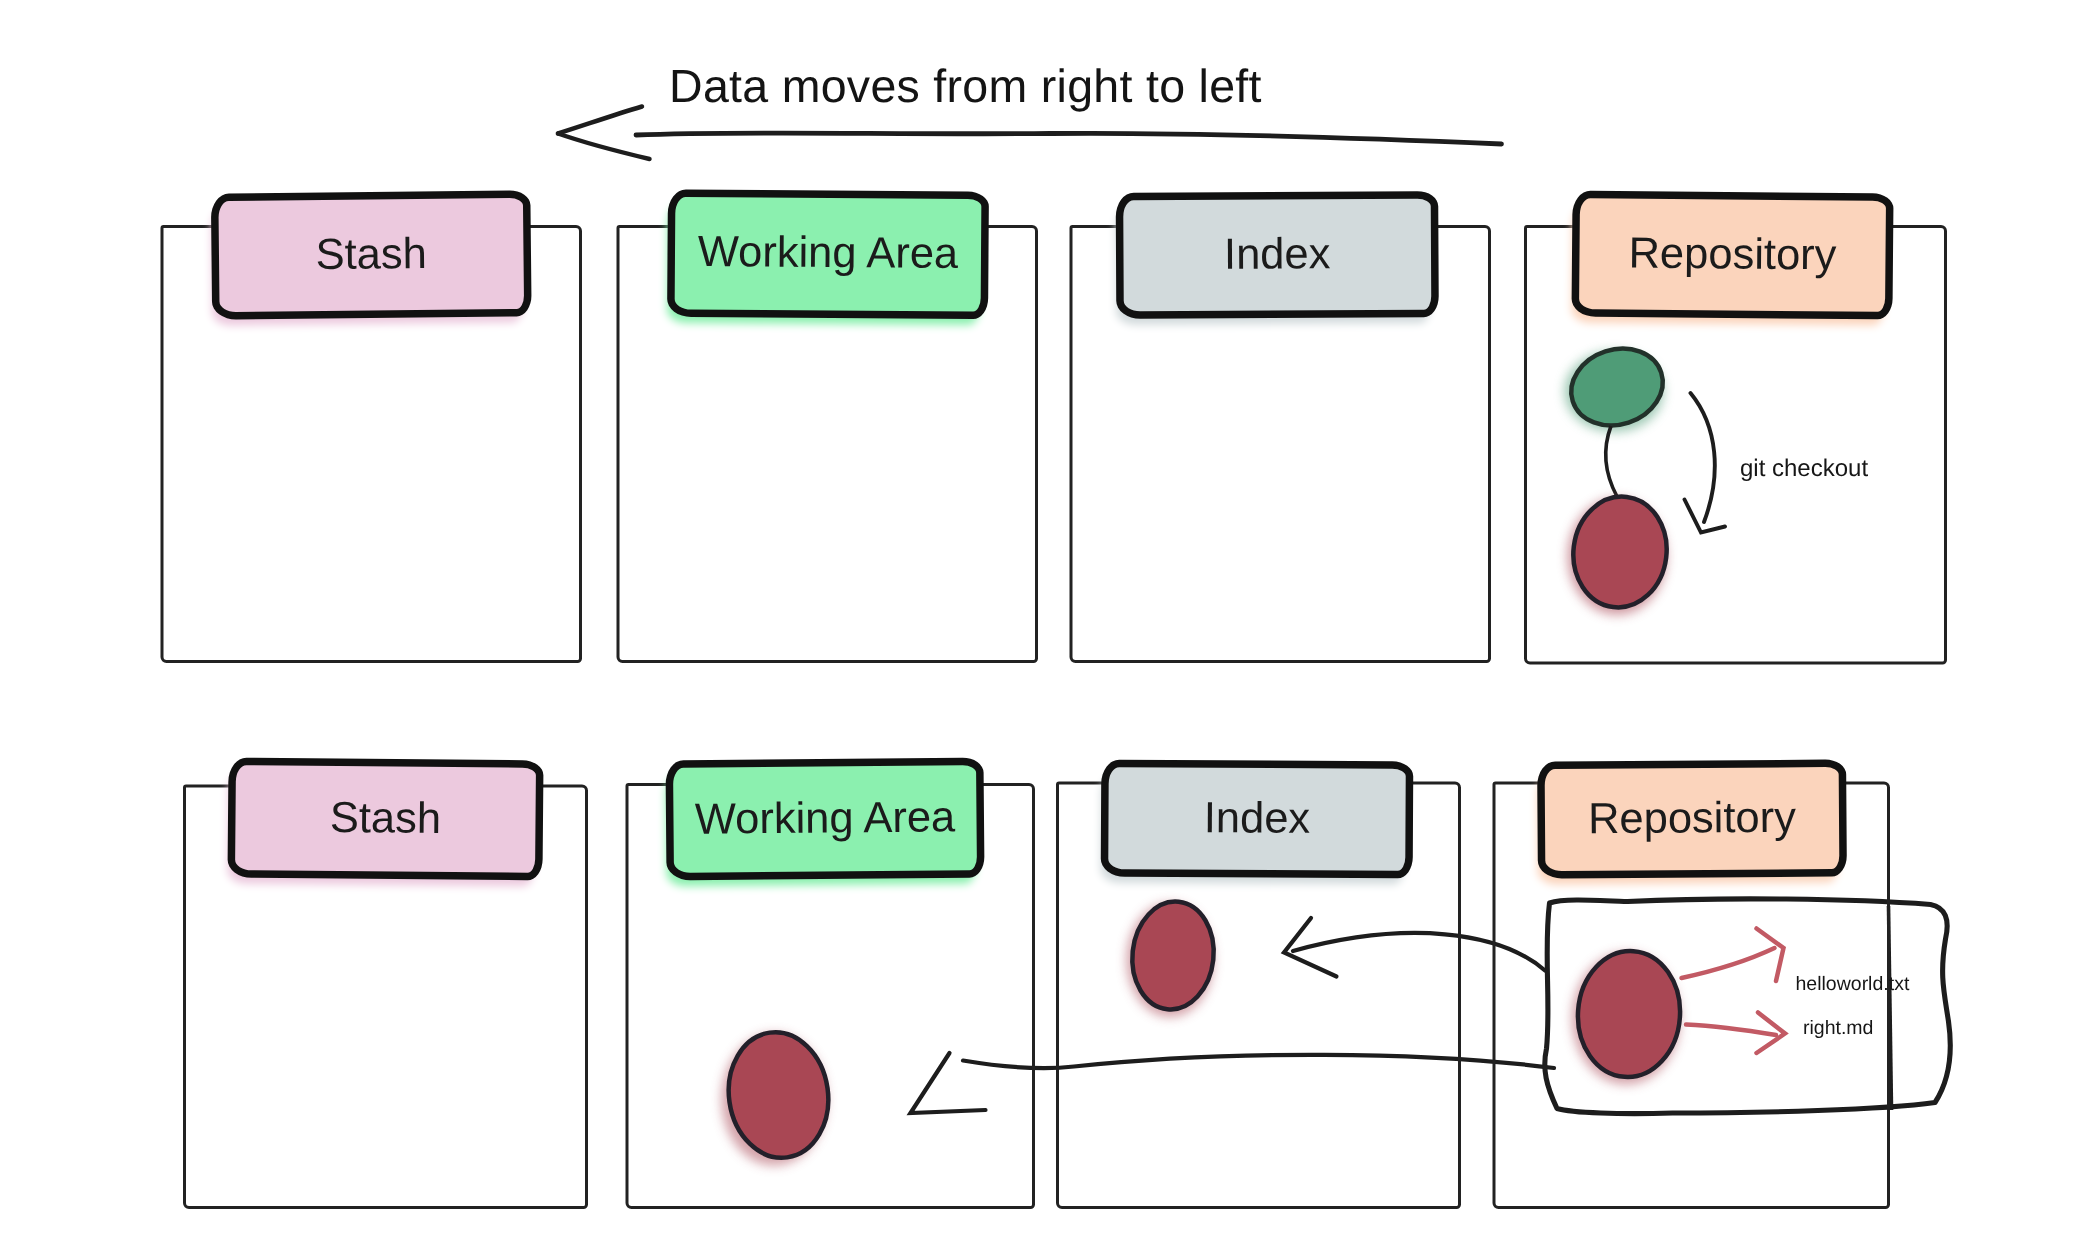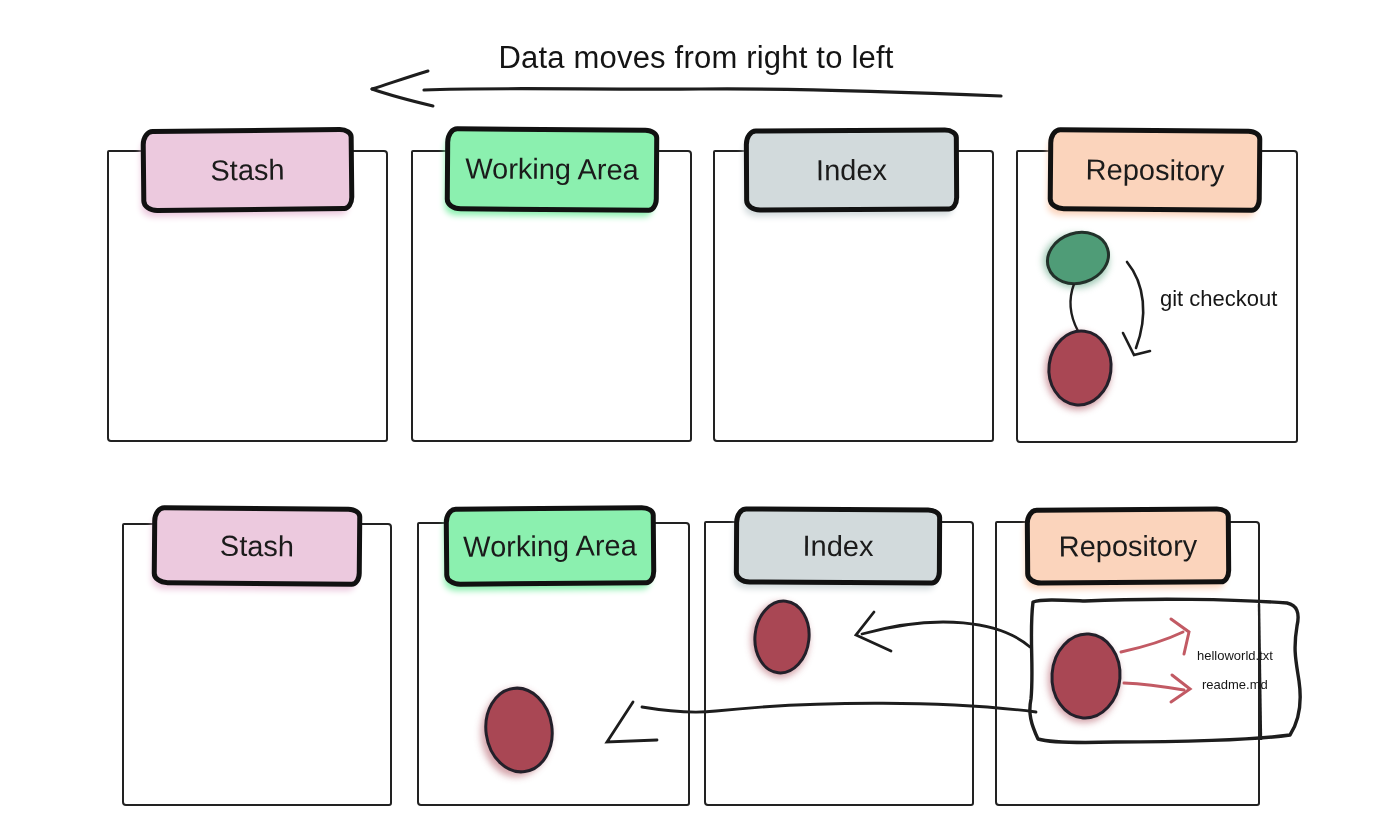--- a/index.html
+++ b/index.html
@@ -1,37 +1,37 @@
 <!DOCTYPE html>
 <html><head>
 <meta charset="utf-8">
 <style>
   html,body{margin:0;padding:0;background:#ffffff;}
   .canvas{
     position:relative;width:1400px;height:831px;background:#ffffff;overflow:hidden;
     font-family:"Liberation Sans", sans-serif;
   }
   .title{
-    position:absolute;left:446px;top:40px;width:500px;text-align:center;
+    position:absolute;left:446px;top:40px;width:500px;
     font-size:31px;color:#141414;letter-spacing:.2px;
   }
   .ink{position:absolute;left:0;top:0;width:1400px;height:831px;pointer-events:none;}
   .abox{
     position:absolute;border:2px solid #222222;background:transparent;
     border-radius:2px 4px 3px 4px;
   }
   .tag{
     position:absolute;border:5px solid #111111;
     display:flex;align-items:center;justify-content:center;
     border-radius:12px 14px 10px 16px / 16px 10px 14px 12px;
     box-shadow:-3px 7px 6px -3px var(--halo, rgba(0,0,0,.15));
   }
   .tag-text{font-size:29px;color:#1b1b1b;}
   .note{position:absolute;color:#161616;white-space:nowrap;}
-  .note-checkout{left:1160px;top:286px;font-size:22px;}
+  .note-checkout{left:1160px;top:304px;font-size:16px;}
   .note-file1{left:1197px;top:624px;font-size:13px;margin-top:24px;}
   .note-file2{left:1202px;top:677px;font-size:13px;}
 </style>
 </head>
 <body>
 
 <div class="canvas">
 
   <svg class="ink" viewBox="0 0 1400 831">
     <defs>
@@ -123,15 +123,15 @@
   </div>
   <div class="tag" style="left: 734px; top: 507px; width: 198px; height: 68px; transform: rotate(0.3deg); background-color: rgb(210, 218, 220); --halo: #d2dadc;">
     <span class="tag-text">Index</span>
   </div>
   <div class="tag" style="left: 1025px; top: 507px; width: 196px; height: 68px; transform: rotate(-0.4deg); background-color: rgb(251, 212, 188); --halo: #fbd4bc;">
     <span class="tag-text">Repository</span>
   </div>
 
   <div class="note note-checkout">git checkout</div>
   <div class="note note-file1">helloworld.txt</div>
-  <div class="note note-file2">readme.md</div>
+  <div class="note note-file2">right.md</div>
 
 </div>
 
 </body></html>

